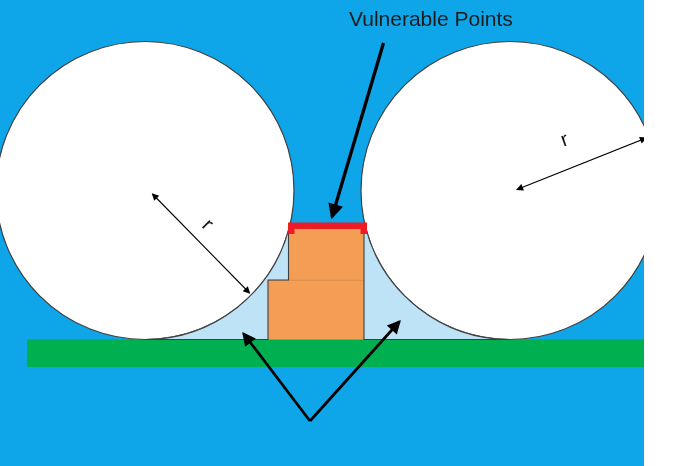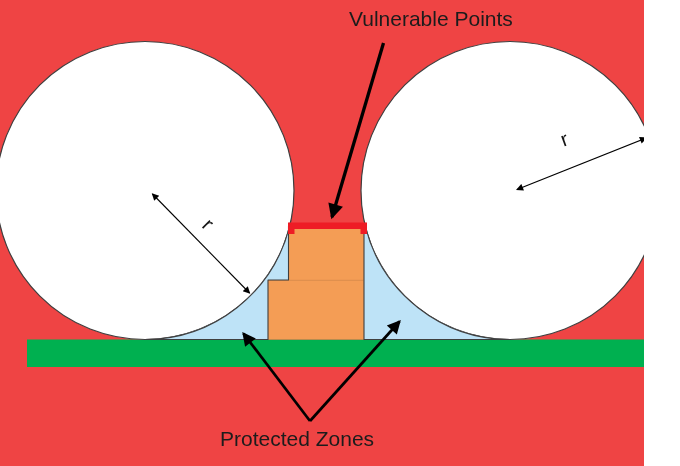--- a/index.html
+++ b/index.html
@@ -1,20 +1,20 @@
 <!DOCTYPE html>
 <html><head>
 <meta charset="utf-8">
 <style>
   html,body{margin:0;padding:0;background:#ffffff;}
   body{font-family:"Liberation Sans", sans-serif;}
   .stage{
     position:relative;
     width:644px;height:466px;
-    background:#ef4444;
+    background:#0ea5e9;
     overflow:hidden;
   }
   .stage svg{position:absolute;left:0;top:0;}
   .lbl{
     position:absolute;
     color:#1c1c1c;
     font-size:21px;
     line-height:1.1;
     white-space:nowrap;
     user-select:none;
@@ -67,17 +67,16 @@
     <line x1="383.5" y1="43" x2="332" y2="217" stroke="#000000" stroke-width="3.3" marker-end="url(#mBig)"></line>
 
     <line x1="310" y1="421" x2="243.5" y2="333.5" stroke="#000000" stroke-width="2.7" marker-end="url(#mMid)"></line>
     <line x1="310" y1="421" x2="399.5" y2="321.5" stroke="#000000" stroke-width="2.7" marker-end="url(#mMid)"></line>
 
     <line x1="152.5" y1="194" x2="249.5" y2="293" stroke="#000000" stroke-width="1.1" marker-start="url(#mThin)" marker-end="url(#mThin)"></line>
     <line x1="517" y1="189.5" x2="646" y2="138" stroke="#000000" stroke-width="1.1" marker-start="url(#mThin)" marker-end="url(#mThin)"></line>
   </svg>
 
   <div class="lbl vulnerable">Vulnerable Points</div>
-  <div class="lbl protected">Protected Zones</div>
   <div class="rlbl left">r</div>
   <div class="rlbl right">r</div>
 
 </div>
 
 </body></html>

